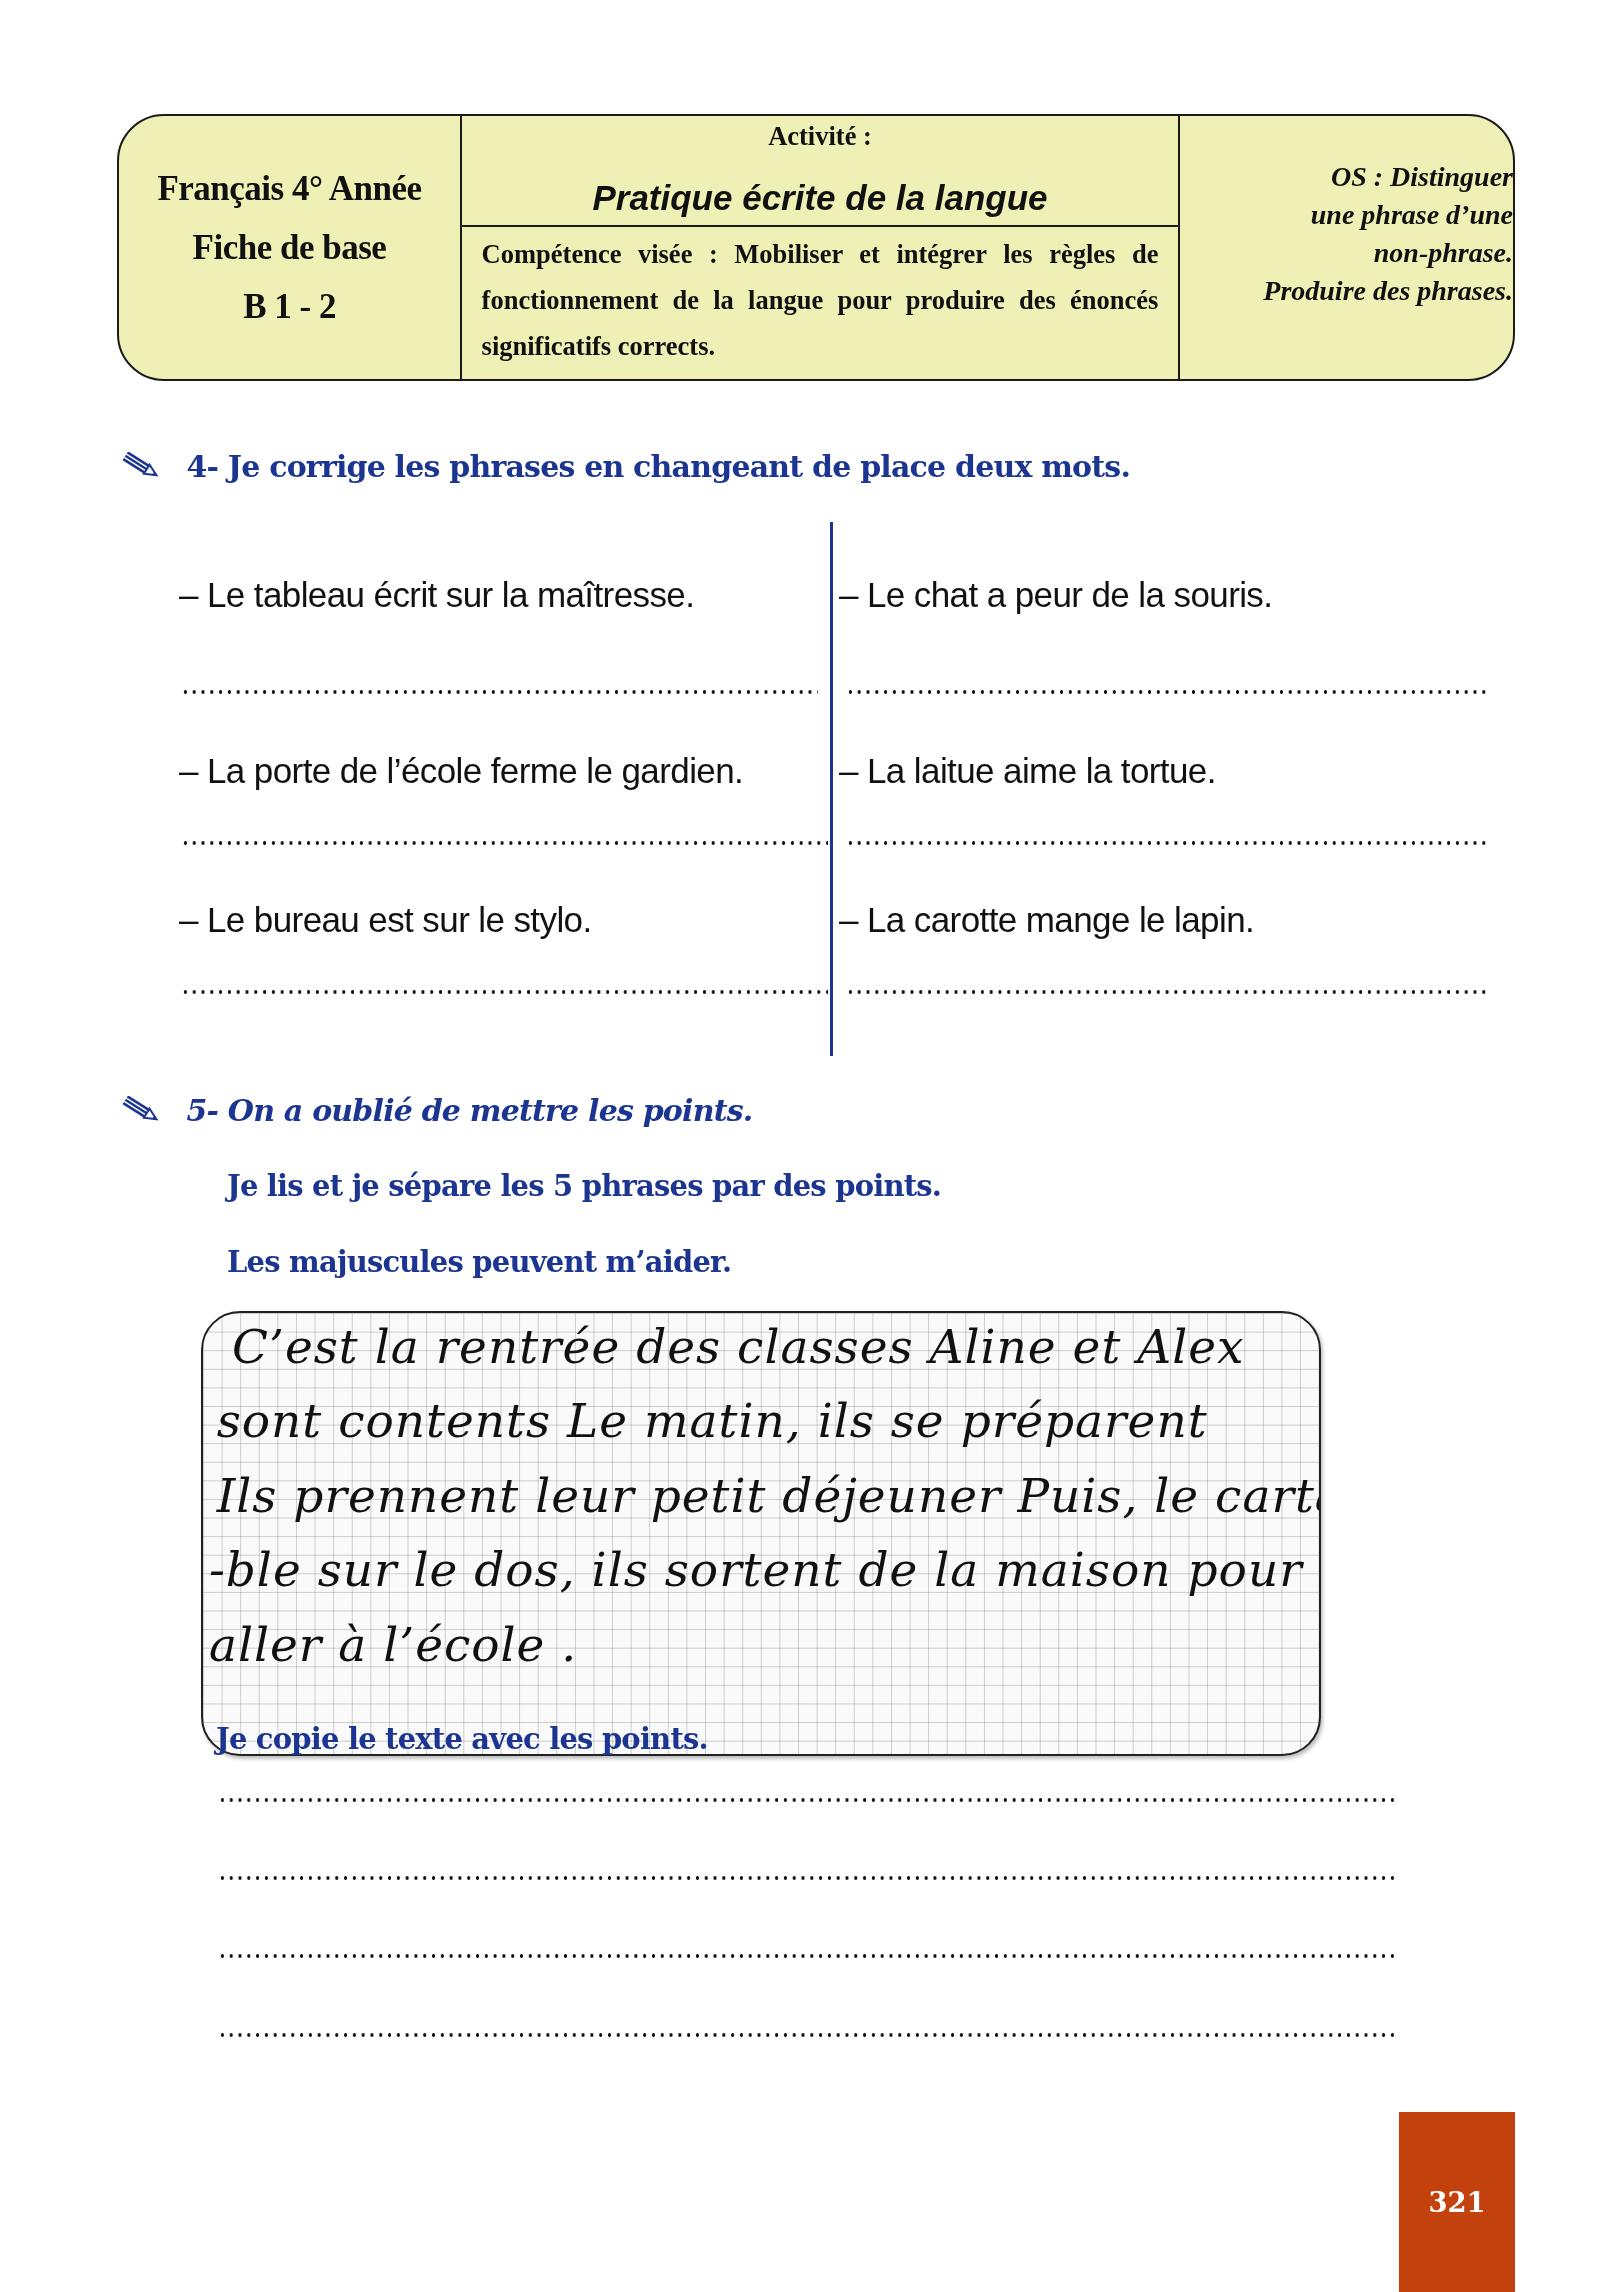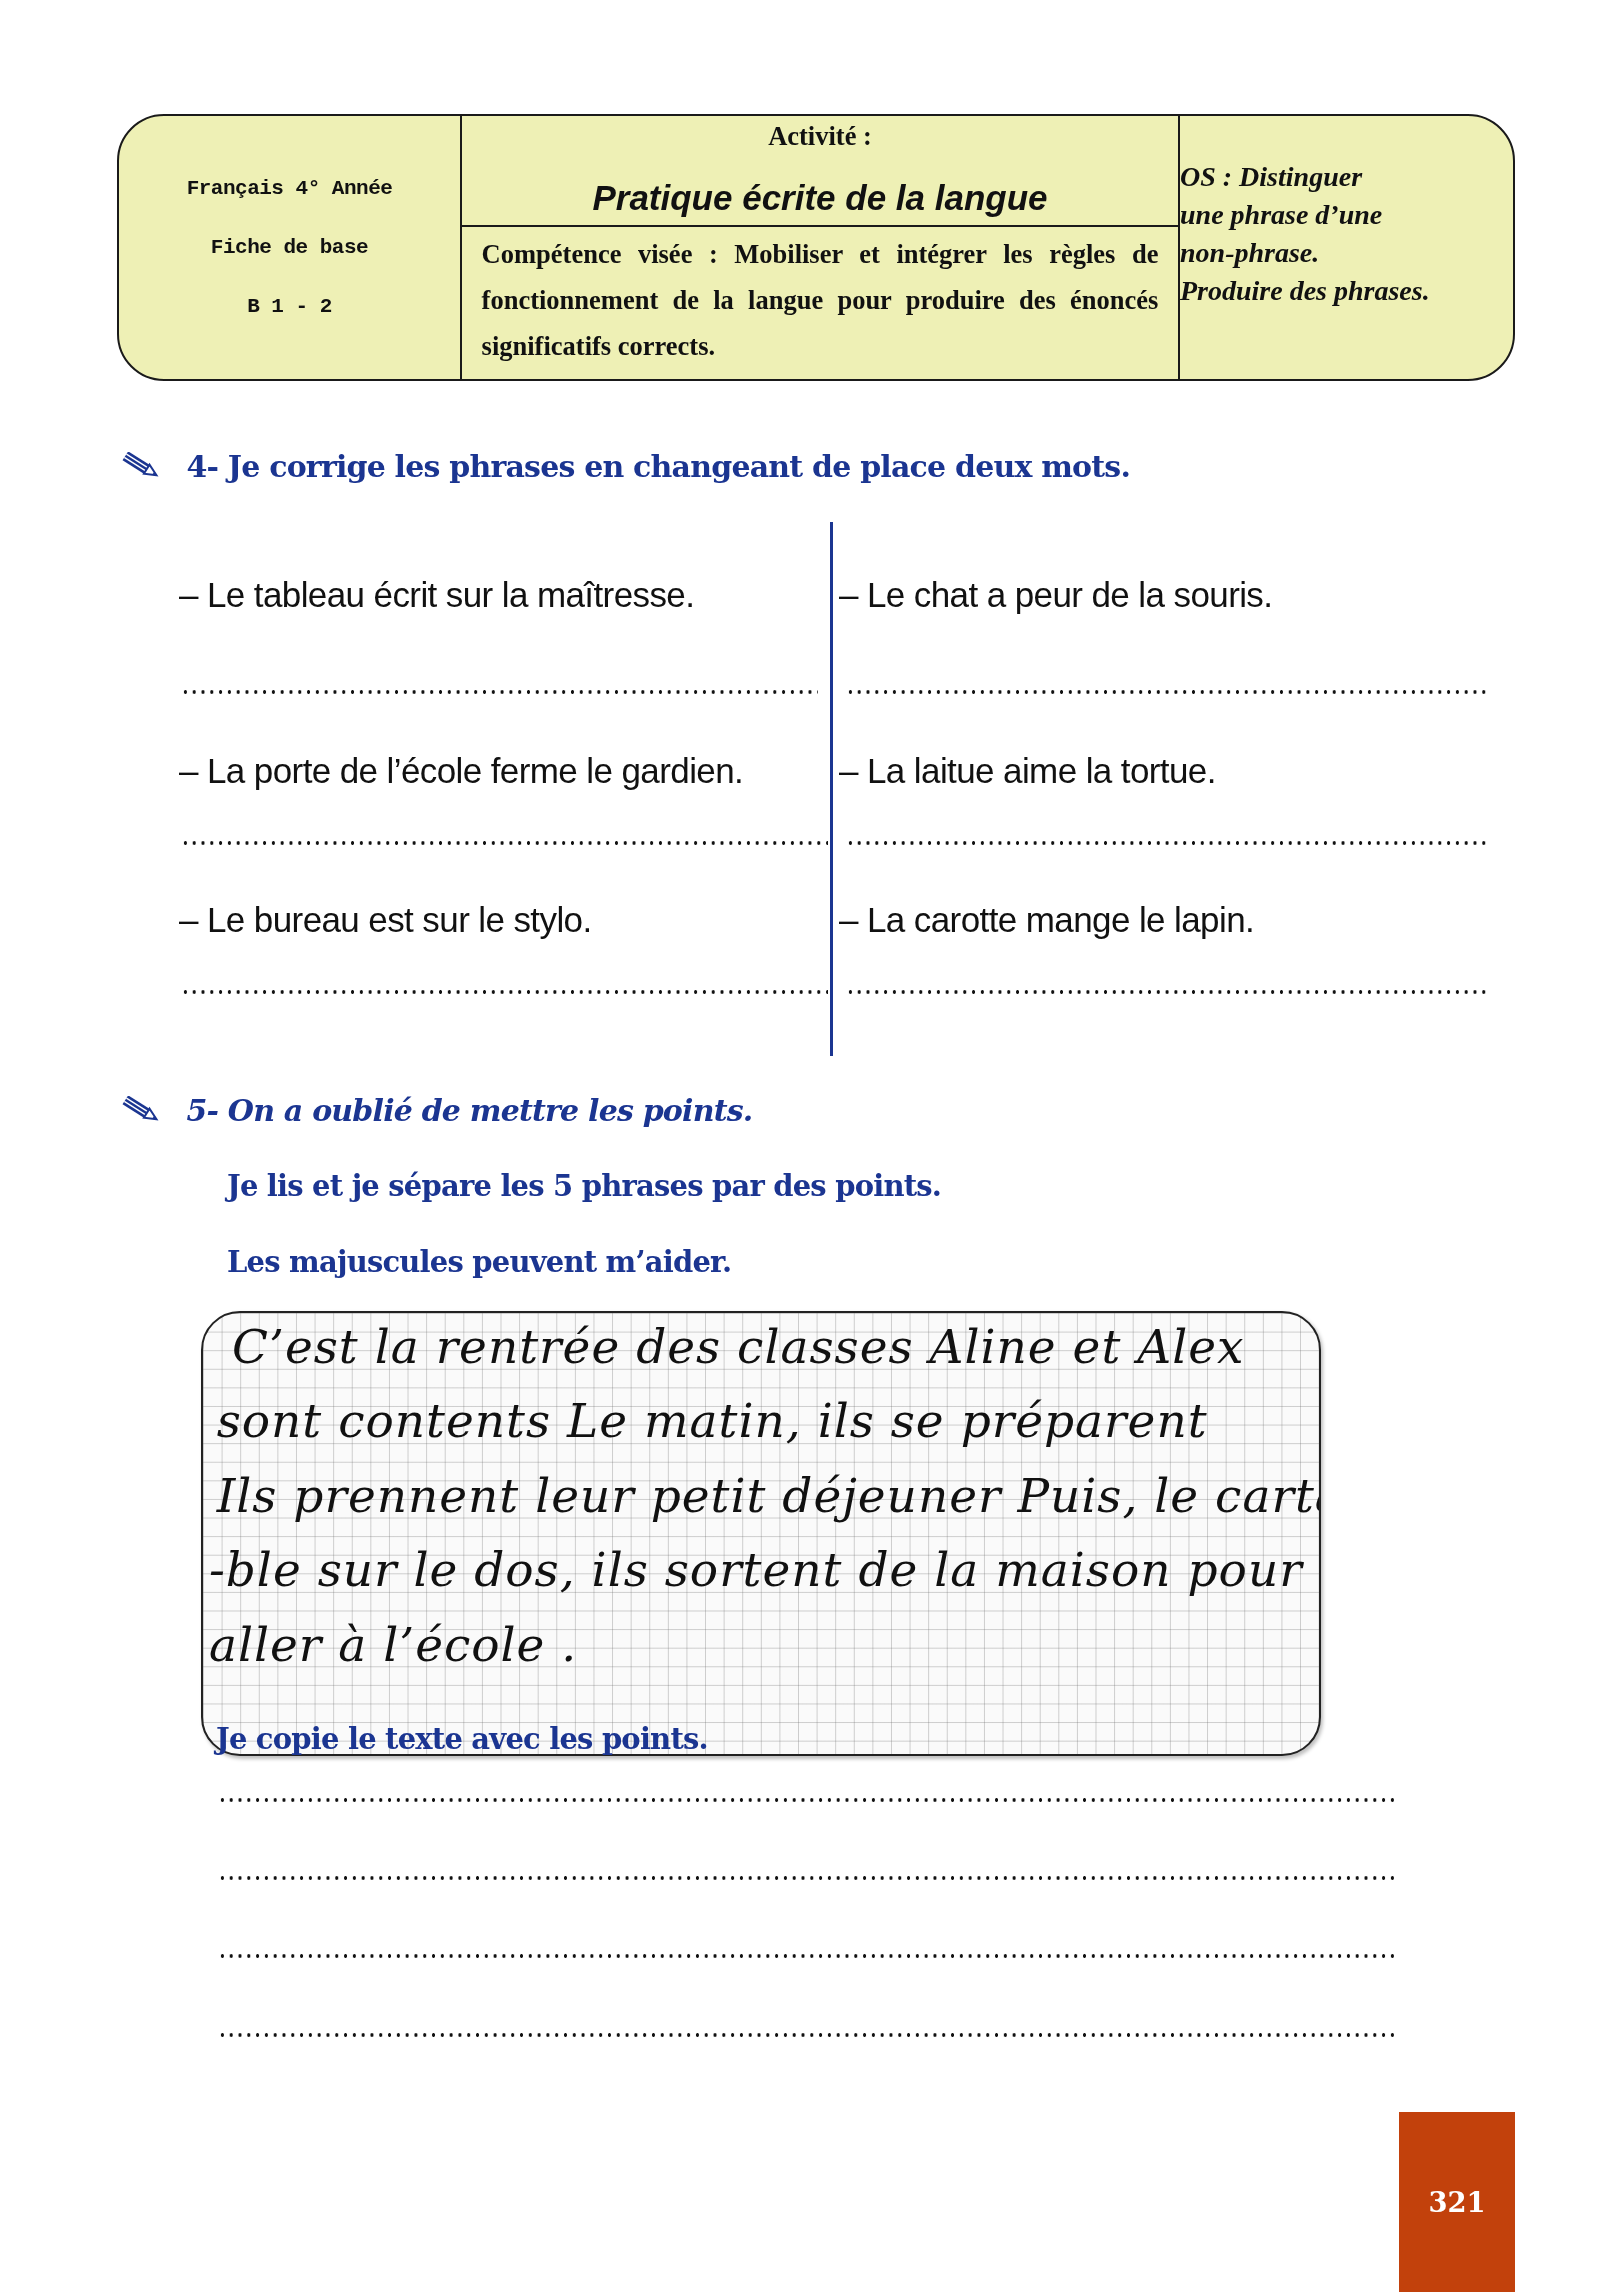--- a/index.html
+++ b/index.html
@@ -5,27 +5,27 @@
     html, body { margin: 0; padding: 0; background: #ffffff; }
     body { width: 1620px; height: 2293px; position: relative; overflow: hidden; font-family: "Liberation Sans", sans-serif; color: #111; }
 
     
     .header-box {
       position: absolute; left: 117px; top: 114px; width: 1398px; height: 267px;
       background: #eef0b5; border: 2.9px solid #1a1a1a; border-radius: 47px;
       box-sizing: border-box; display: flex; overflow: hidden;
     }
     .hcol-left { width: 341px; border-right: 2.9px solid #1a1a1a; display: flex; flex-direction: column; align-items: center; justify-content: center; }
-    .hcol-left .line { font-family: Liberation Mono, monospace; font-weight: bold; font-size: 21px; line-height: 59px; color: #111; letter-spacing: -0.5px; }
+    .hcol-left .line { font-family: Liberation Serif, serif; font-weight: bold; font-size: 35px; line-height: 59px; color: #111; letter-spacing: -0.5px; }
     .hcol-mid { width: 716px; border-right: 2.9px solid #1a1a1a; display: flex; flex-direction: column; }
     .hcol-mid .top { height: 111px; border-bottom: 2.9px solid #1a1a1a; display: flex; flex-direction: column; align-items: center; justify-content: flex-end; padding-bottom: 5.9px; box-sizing: border-box; gap: 24px; }
     .activity-label { font-family: "Liberation Serif", serif; font-weight: bold; font-size: 26.5px; line-height: 31px; }
     .activity-title { font-family: "Liberation Sans", sans-serif; font-weight: bold; font-style: italic; font-size: 35px; line-height: 43px; }
     .hcol-mid .bottom { flex: 1; padding: 3.9px 19.6px 0 19.6px; font-family: "Liberation Serif", serif; font-weight: bold; font-size: 26.5px; line-height: 46px; text-align: justify; text-align-last: left; }
-    .hcol-right { flex: 1; display: flex; flex-direction: column; align-items: flex-start; justify-content: center; padding-bottom: 27.4px; box-sizing: border-box; }
+    .hcol-right { flex: 1; display: flex; flex-direction: column; align-items: flex-end; justify-content: center; padding-bottom: 27.4px; box-sizing: border-box; }
     .hcol-right .line { font-family: "Liberation Serif", serif; font-weight: bold; font-style: italic; font-size: 28px; line-height: 38px; text-align: center; }
 
     
     .section-heading { position: absolute; display: flex; align-items: center; color: #1b3591; font-family: "DejaVu Serif", serif; font-weight: bold; font-size: 30px; letter-spacing: -0.8px; }
     .pencil { width: 43px; height: 29px; margin-right: 23.5px; }
     .subheading { position: absolute; color: #1b3591; font-family: "DejaVu Serif", serif; font-weight: bold; font-size: 29px; letter-spacing: -0.8px; }
 
     
     .divider { position: absolute; left: 830px; top: 522px; width: 2.9px; height: 534px; background: #1b3591; }
     .sentence { position: absolute; font-family: "Liberation Sans", sans-serif; font-size: 35px; letter-spacing: -0.6px; color: #111; white-space: nowrap; }

